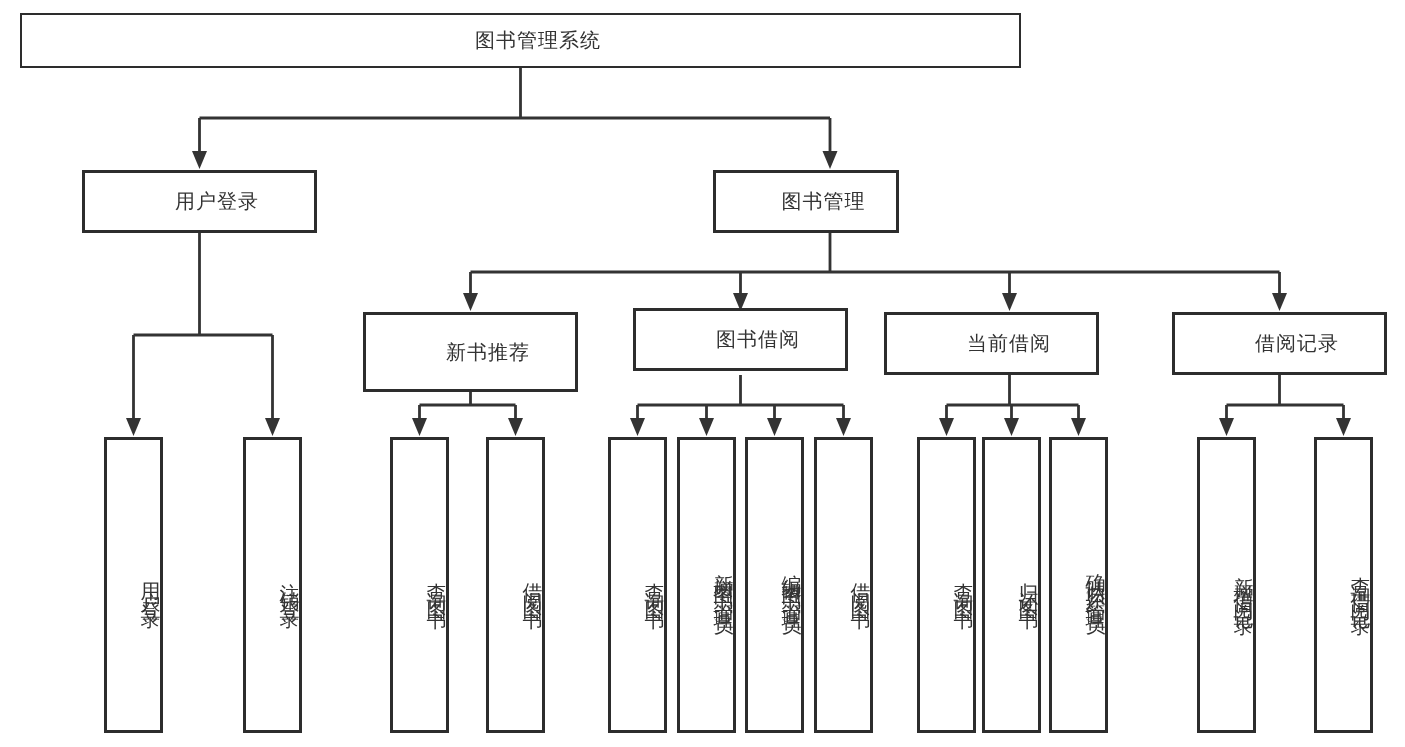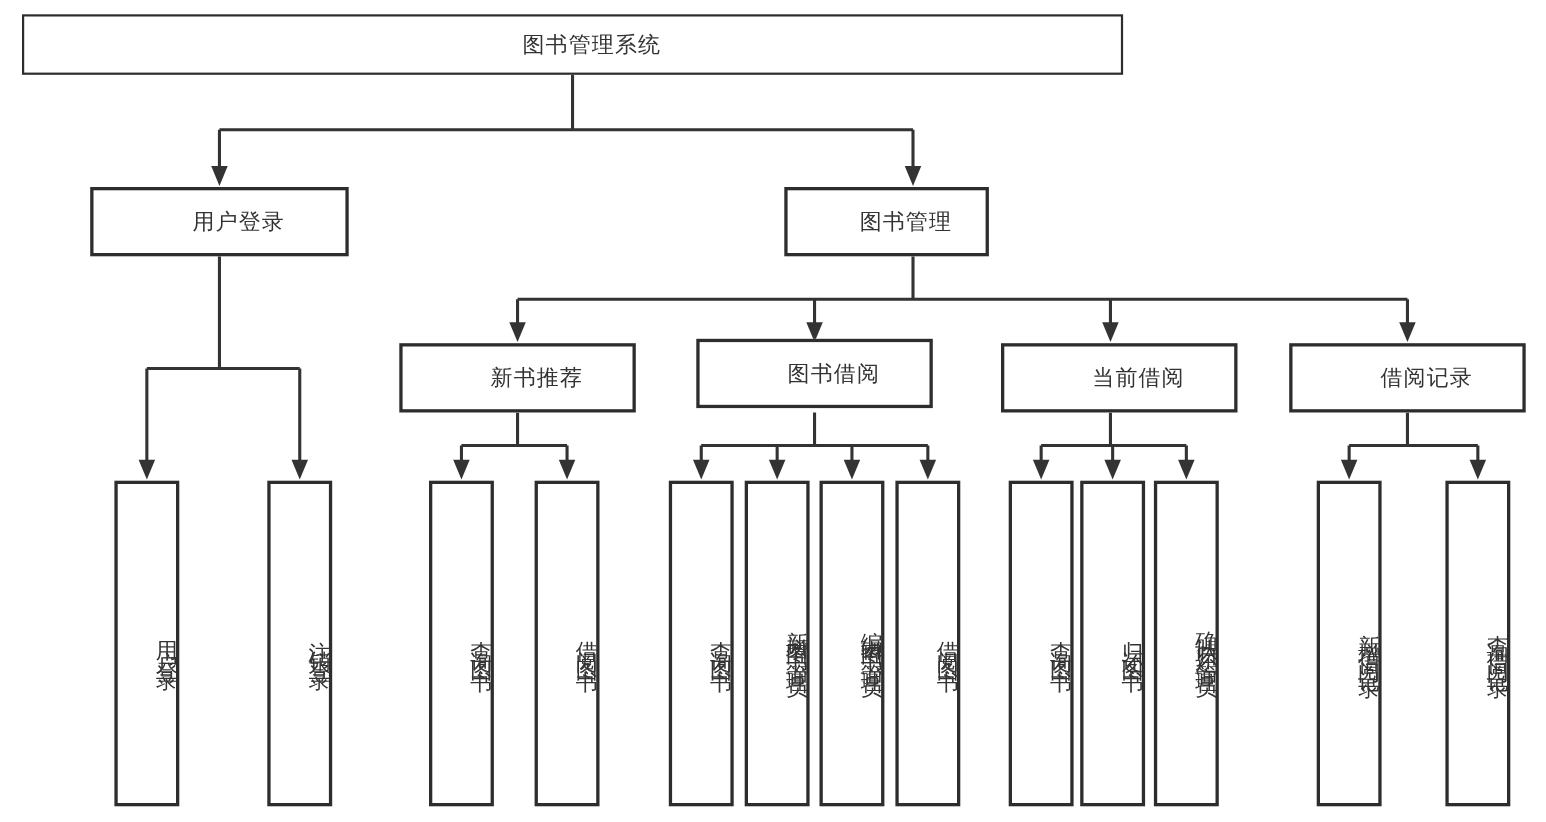--- a/index.html
+++ b/index.html
@@ -108,29 +108,29 @@
   </div>
 
   <div class="node" style="left:82px; top:170px; width:235px; height:63px;">
     <span class="hlabel">用户登录</span>
   </div>
 
   <div class="node" style="left:713px; top:170px; width:186px; height:63px;">
     <span class="hlabel">图书管理</span>
   </div>
 
-  <div class="node" style="left:363px; top:312px; width:215px; height:63px;">
+  <div class="node" style="left:363px; top:312px; width:215px; height:80px;">
     <span class="hlabel">新书推荐</span>
   </div>
 
   <div class="node" style="left:633px; top:308px; width:215px; height:63px;">
     <span class="hlabel">图书借阅</span>
   </div>
 
-  <div class="node" style="left:910px; top:312px; width:215px; height:63px;">
+  <div class="node" style="left:884px; top:312px; width:215px; height:63px;">
     <span class="hlabel">当前借阅</span>
   </div>
 
   <div class="node" style="left:1172px; top:312px; width:215px; height:63px;">
     <span class="hlabel">借阅记录</span>
   </div>
 
   <div class="node" style="left:104px; top:437px; width:59px; height:296px;">
     <span class="vlabel">用户登录</span>
   </div>

